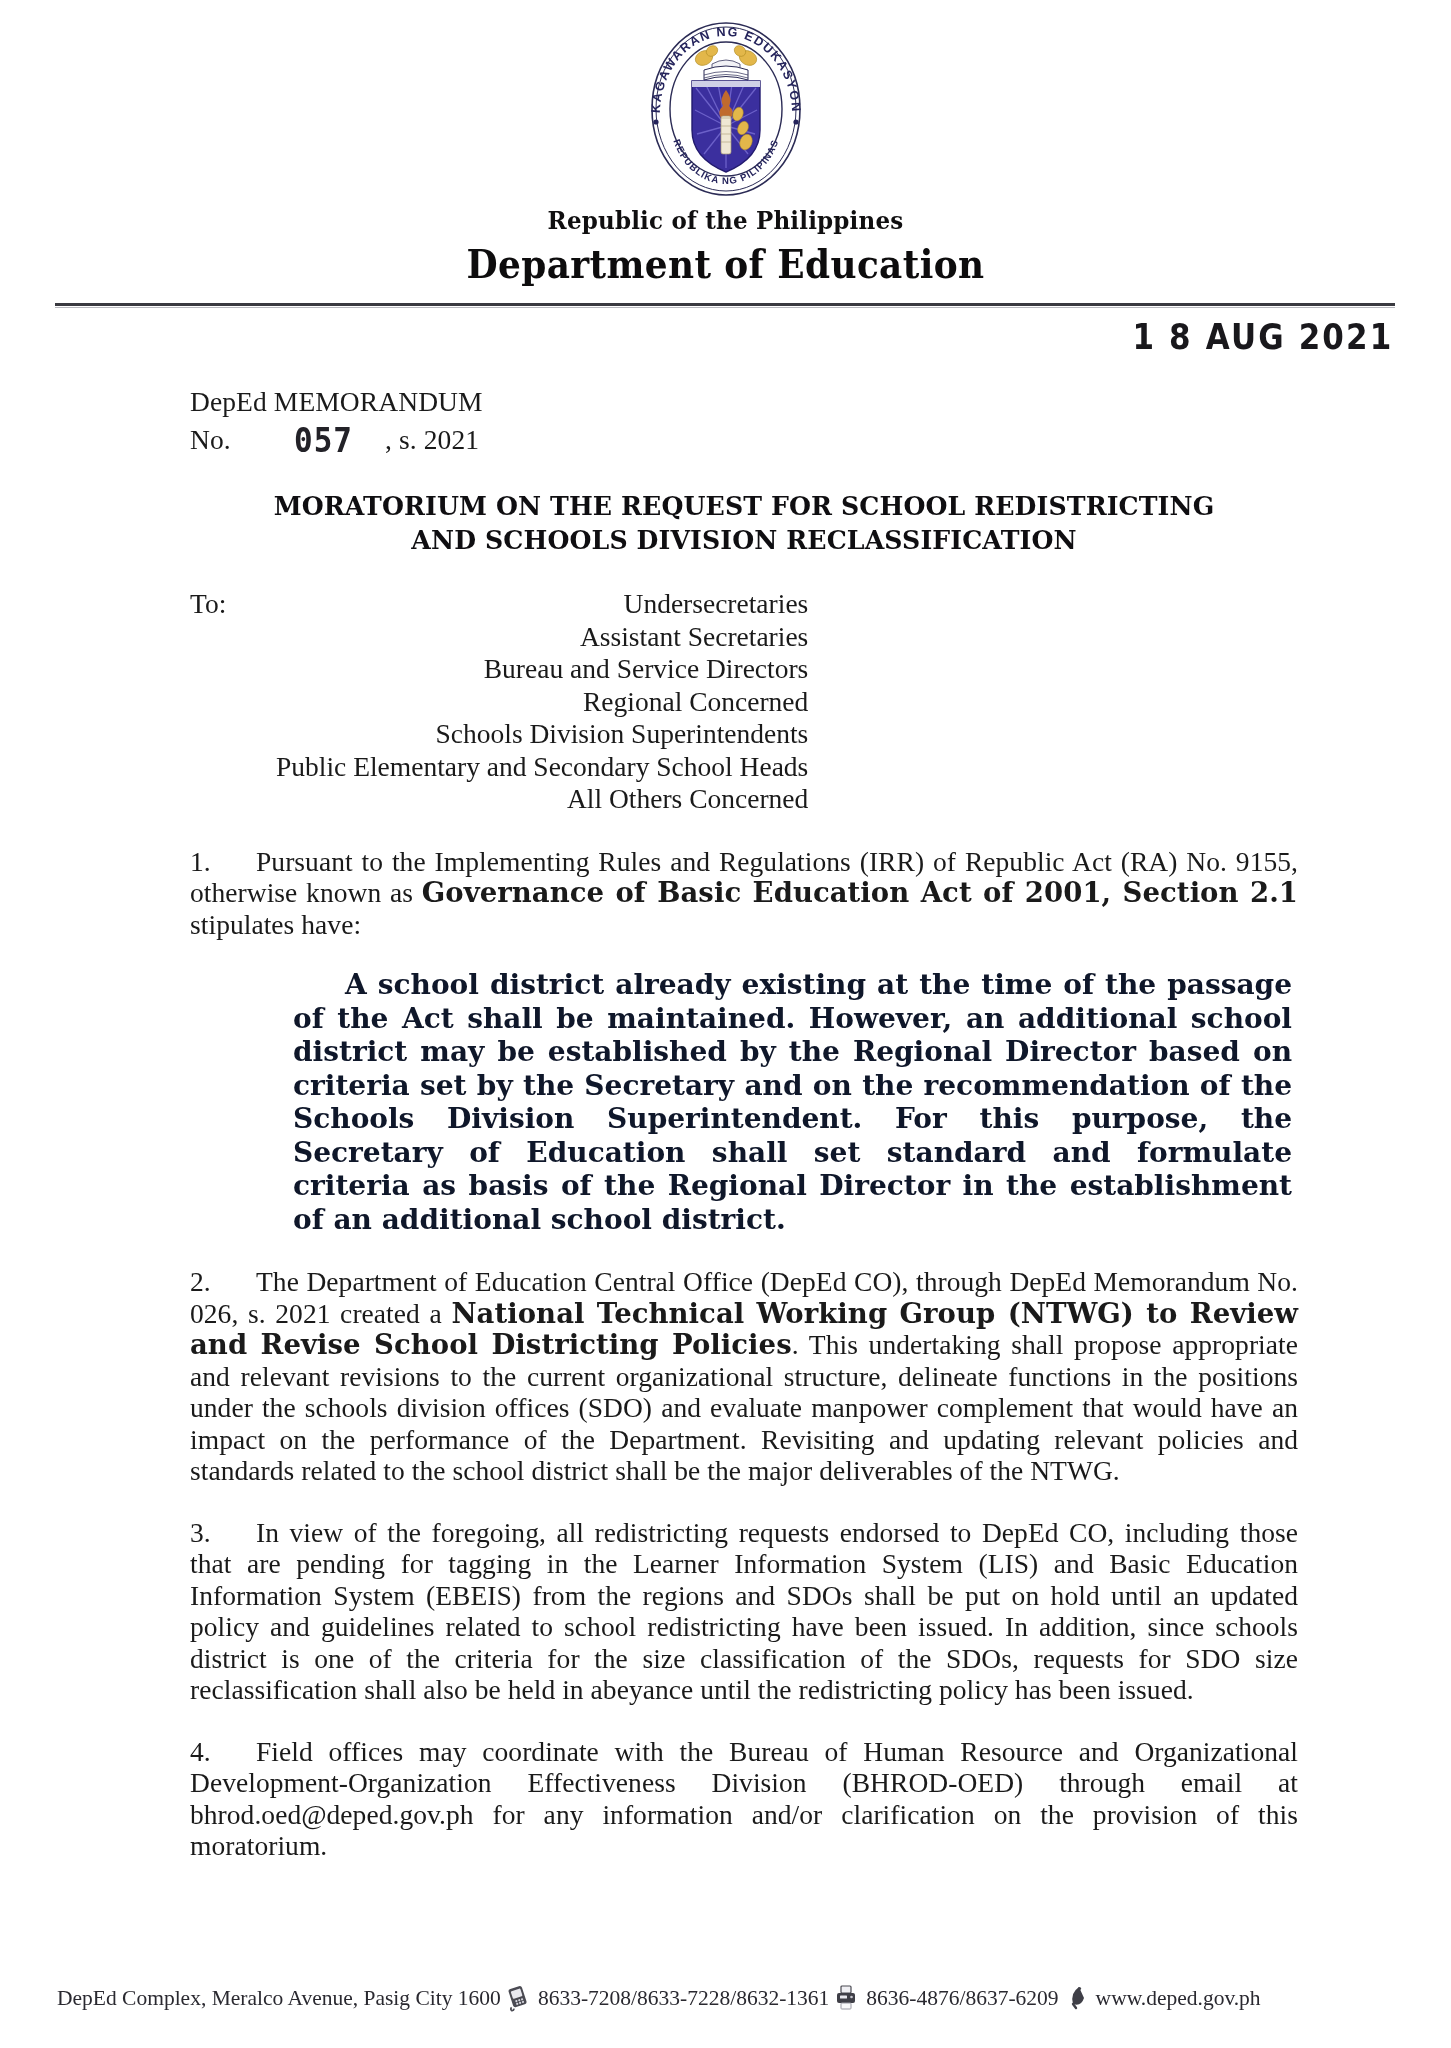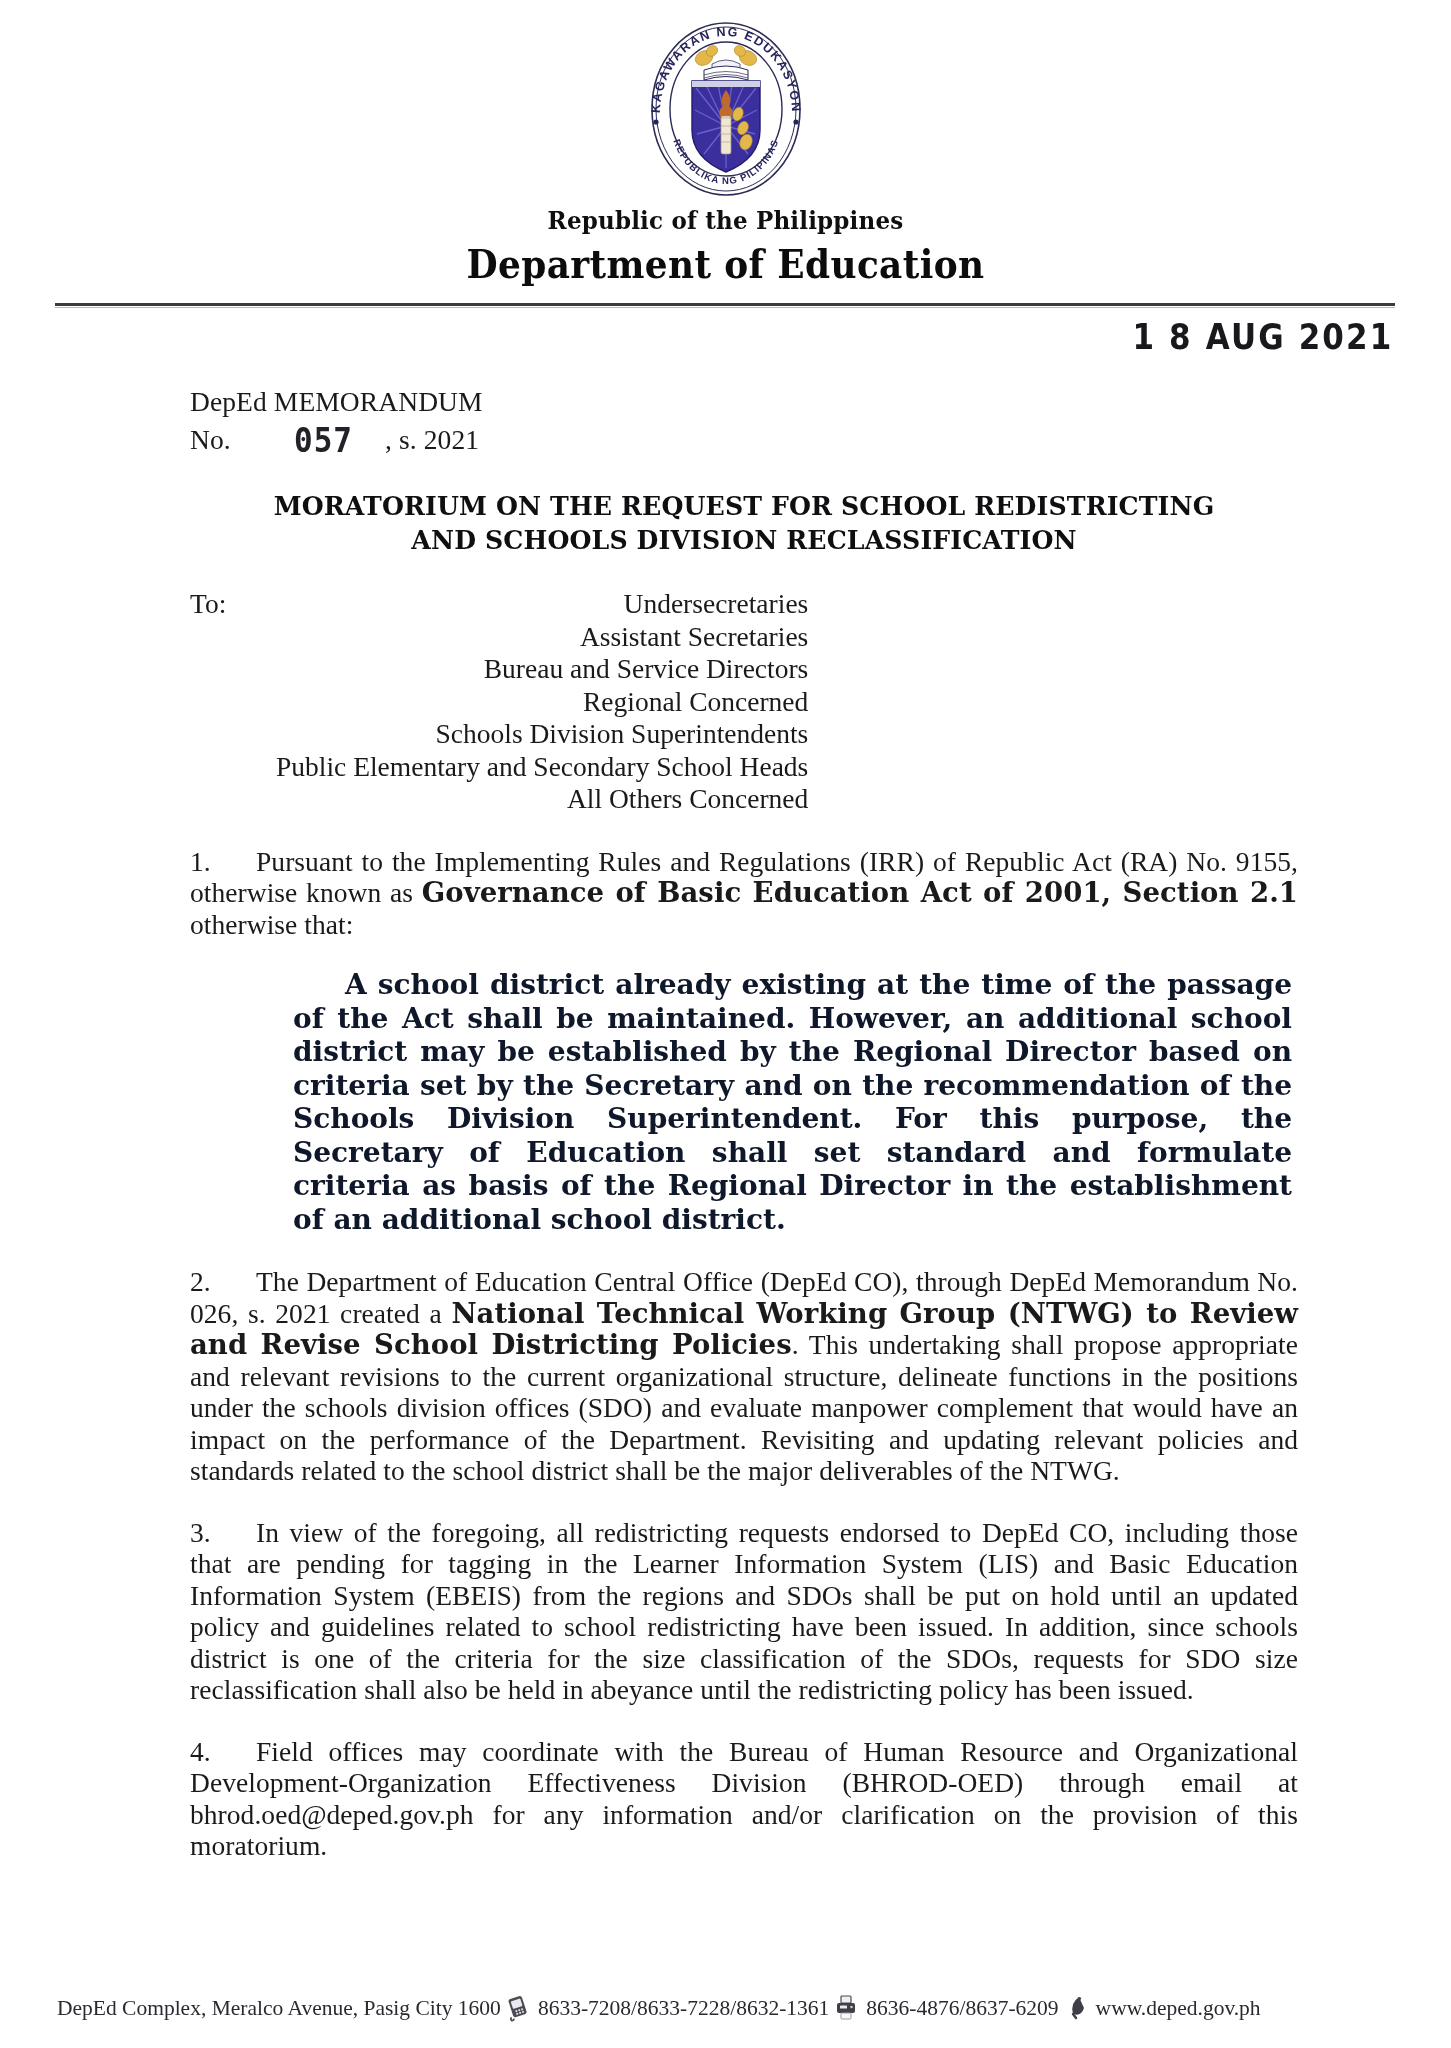--- a/index.html
+++ b/index.html
@@ -164,21 +164,21 @@
     text-justify: inter-word;
     text-indent: 52px;
     color: #0f172a;
   }
 
   
   .footer {
     position: absolute;
     left: 57px;
     right: 50px;
-    bottom: 26px;
+    bottom: 36px;
     display: flex;
     align-items: center;
     justify-content: flex-start;
     font-size: 21.5px;
     color: #2a2930;
     white-space: nowrap;
   }
   .footer .seg { display: inline-flex; align-items: center; }
   .footer .ficon {
     display: inline-block;
@@ -293,21 +293,21 @@
         <li>Assistant Secretaries</li>
         <li>Bureau and Service Directors</li>
         <li>Regional Concerned</li>
         <li>Schools Division Superintendents</li>
         <li>Public Elementary and Secondary School Heads</li>
         <li>All Others Concerned</li>
       </ul>
     </div>
 
     <p class="para">
-      <span class="num">1.</span><span>Pursuant to the Implementing Rules and Regulations (IRR) of Republic Act (RA) No. 9155, otherwise known as </span><b>Governance of Basic Education Act of 2001, Section 2.1</b><span> otherwise that:</span>
+      <span class="num">1.</span><span>Pursuant to the Implementing Rules and Regulations (IRR) of Republic Act (RA) No. 9155, otherwise known as </span><b>Governance of Basic Education Act of 2001, Section 2.1</b><span> stipulates have:</span>
     </p>
 
     <p class="quote">A school district already existing at the time of the passage of the Act shall be maintained. However, an additional school district may be established by the Regional Director based on criteria set by the Secretary and on the recommendation of the Schools Division Superintendent. For this purpose, the Secretary of Education shall set standard and formulate criteria as basis of the Regional Director in the establishment of an additional school district.</p>
 
     <p class="para">
       <span class="num">2.</span><span>The Department of Education Central Office (DepEd CO), through DepEd Memorandum No. 026, s. 2021 created a </span><b>National Technical Working Group (NTWG) to Review and Revise School Districting Policies</b><span>. This undertaking shall propose appropriate and relevant revisions to the current organizational structure, delineate functions in the positions under the schools division offices (SDO) and evaluate manpower complement that would have an impact on the performance of the Department. Revisiting and updating relevant policies and standards related to the school district shall be the major deliverables of the NTWG.</span>
     </p>
 
     <p class="para">
       <span class="num">3.</span><span>In view of the foregoing, all redistricting requests endorsed to DepEd CO, including those that are pending for tagging in the Learner Information System (LIS) and Basic Education Information System (EBEIS) from the regions and SDOs shall be put on hold until an updated policy and guidelines related to school redistricting have been issued. In addition, since schools district is one of the criteria for the size classification of the SDOs, requests for SDO size reclassification shall also be held in abeyance until the redistricting policy has been issued.</span>

